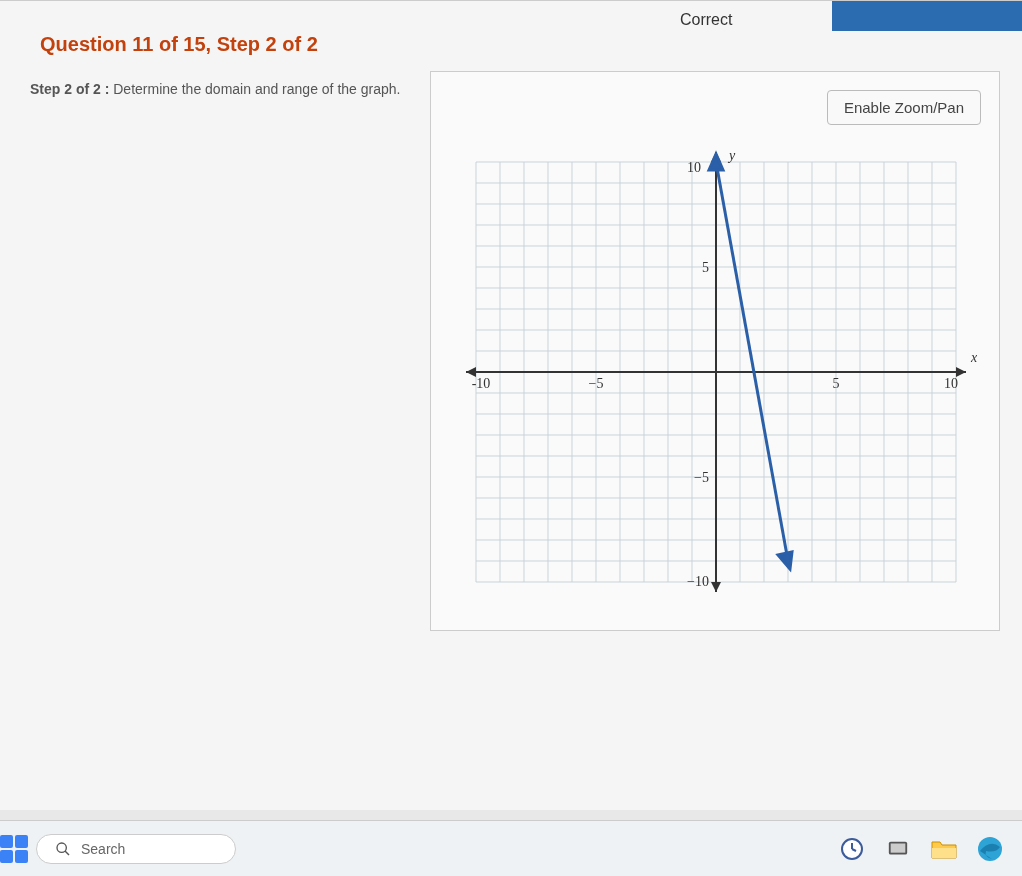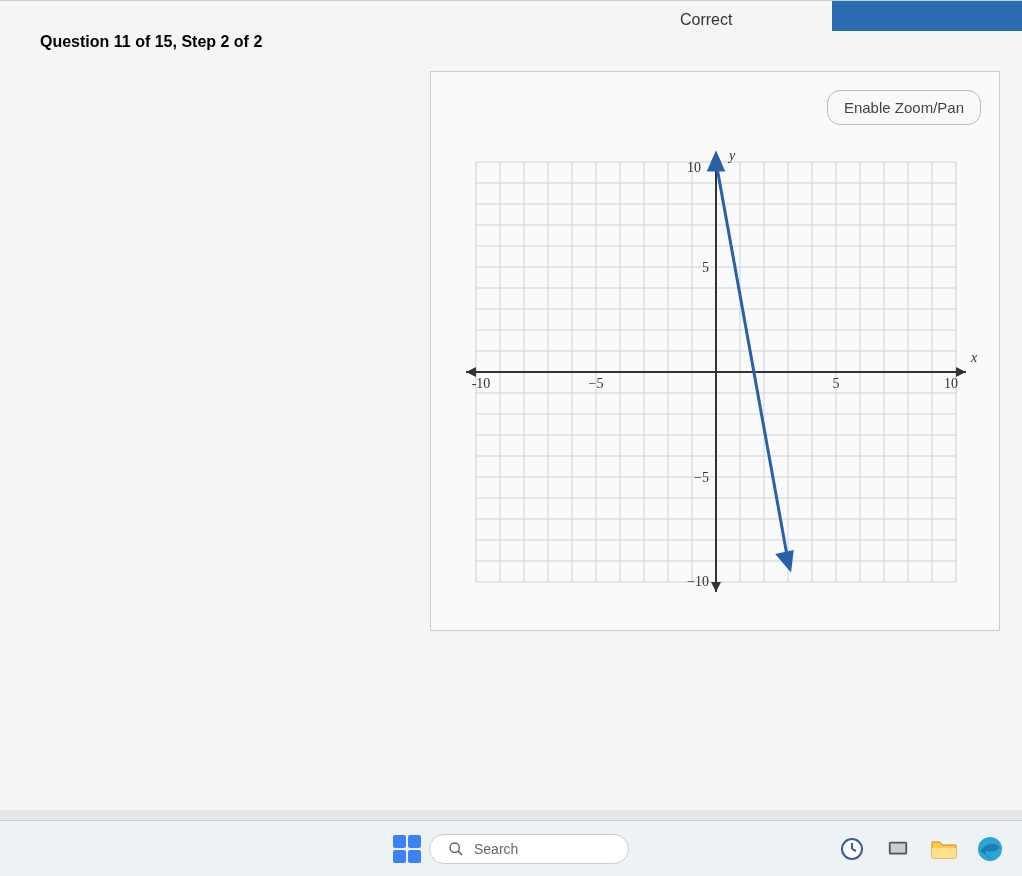--- a/index.html
+++ b/index.html
@@ -24,22 +24,22 @@
       left: 680px;
       font-weight: normal;
       color: #333;
       font-size: 16px;
     }
     .question-header {
       position: absolute;
       top: 32px;
       left: 40px;
       font-weight: bold;
-      font-size: 16px;
-      color: #000000;
+      font-size: 20px;
+      color: #c2410c;
     }
     .step-line {
       position: absolute;
       top: 80px;
       left: 30px;
       font-size: 14px;
       color: #555;
     }
     .step-label { font-weight: bold; }
     .graph-panel {
@@ -50,21 +50,21 @@
       height: 560px;
       border: 1px solid #ccc;
       background: #fafafa;
     }
     .zoom-btn {
       position: absolute;
       top: 18px;
       right: 18px;
       background: #f9f9f9;
       border: 1px solid #bbb;
-      border-radius: 13px;
+      border-radius: 4px;
       padding: 8px 16px;
       font-size: 15px;
       color: #444;
       cursor: pointer;
     }
     .graph-svg {
       position: absolute;
       top: 70px;
       left: 20px;
       width: 530px;
@@ -74,21 +74,20 @@
     .taskbar {
       position: absolute;
       bottom: 0;
       left: 0;
       width: 100%;
       height: 56px;
       background: #eef2f5;
       border-top: 1px solid #ccc;
       display: flex;
       align-items: center;
-      justify-content: center;
       gap: 8px;
     }
     .start-btn {
       width: 28px; height: 28px;
       display: grid;
       grid-template-columns: 1fr 1fr;
       grid-template-rows: 1fr 1fr;
       gap: 2px;
       cursor: pointer;
     }
@@ -125,20 +124,23 @@
       background: #2b6cb0;
     }
   </style>
 </head>
 <body>
 
 <div class="content-area">
   <div class="blue-bar"></div>
   <div class="correct-badge">Correct</div>
   <div class="question-header">Question 11 of 15, Step 2 of 2</div>
+  <div class="step-line">
+    <span class="step-label">Step 2 of 2 :</span><span> Determine the domain and range of the graph.</span>
+  </div>
 
   <div class="graph-panel">
     <button class="zoom-btn">Enable Zoom/Pan</button>
     <svg class="graph-svg" viewBox="0 0 530 470">
 
       <g stroke="#c9d3d9" stroke-width="1">
 
         <line x1="25" y1="20" x2="25" y2="440"></line>
         <line x1="49" y1="20" x2="49" y2="440"></line>
         <line x1="73" y1="20" x2="73" y2="440"></line>

